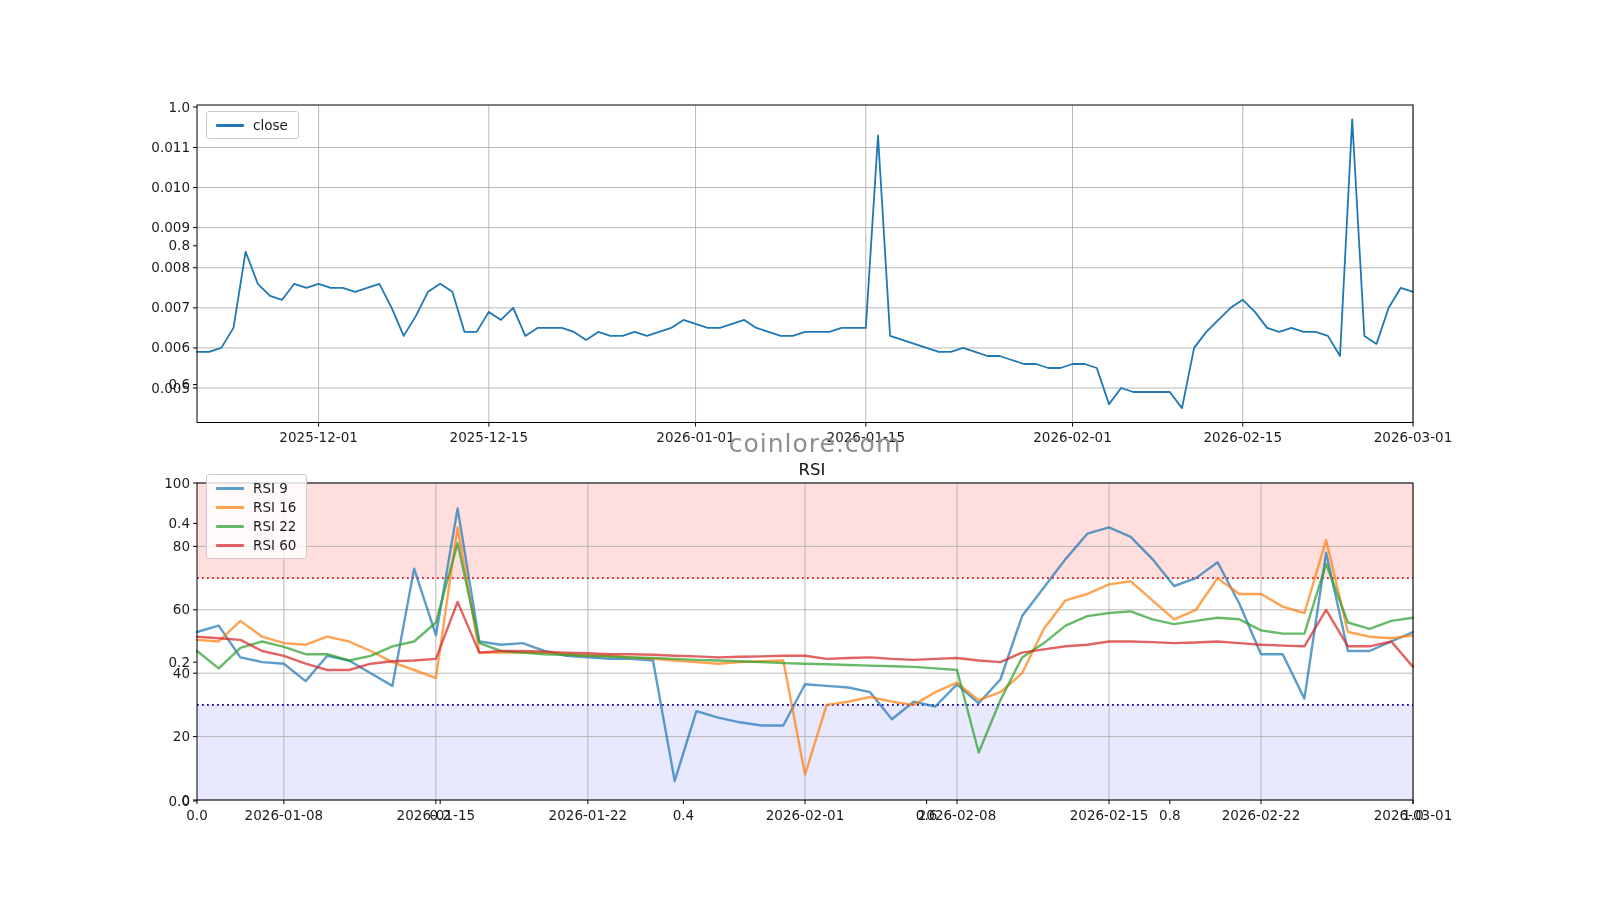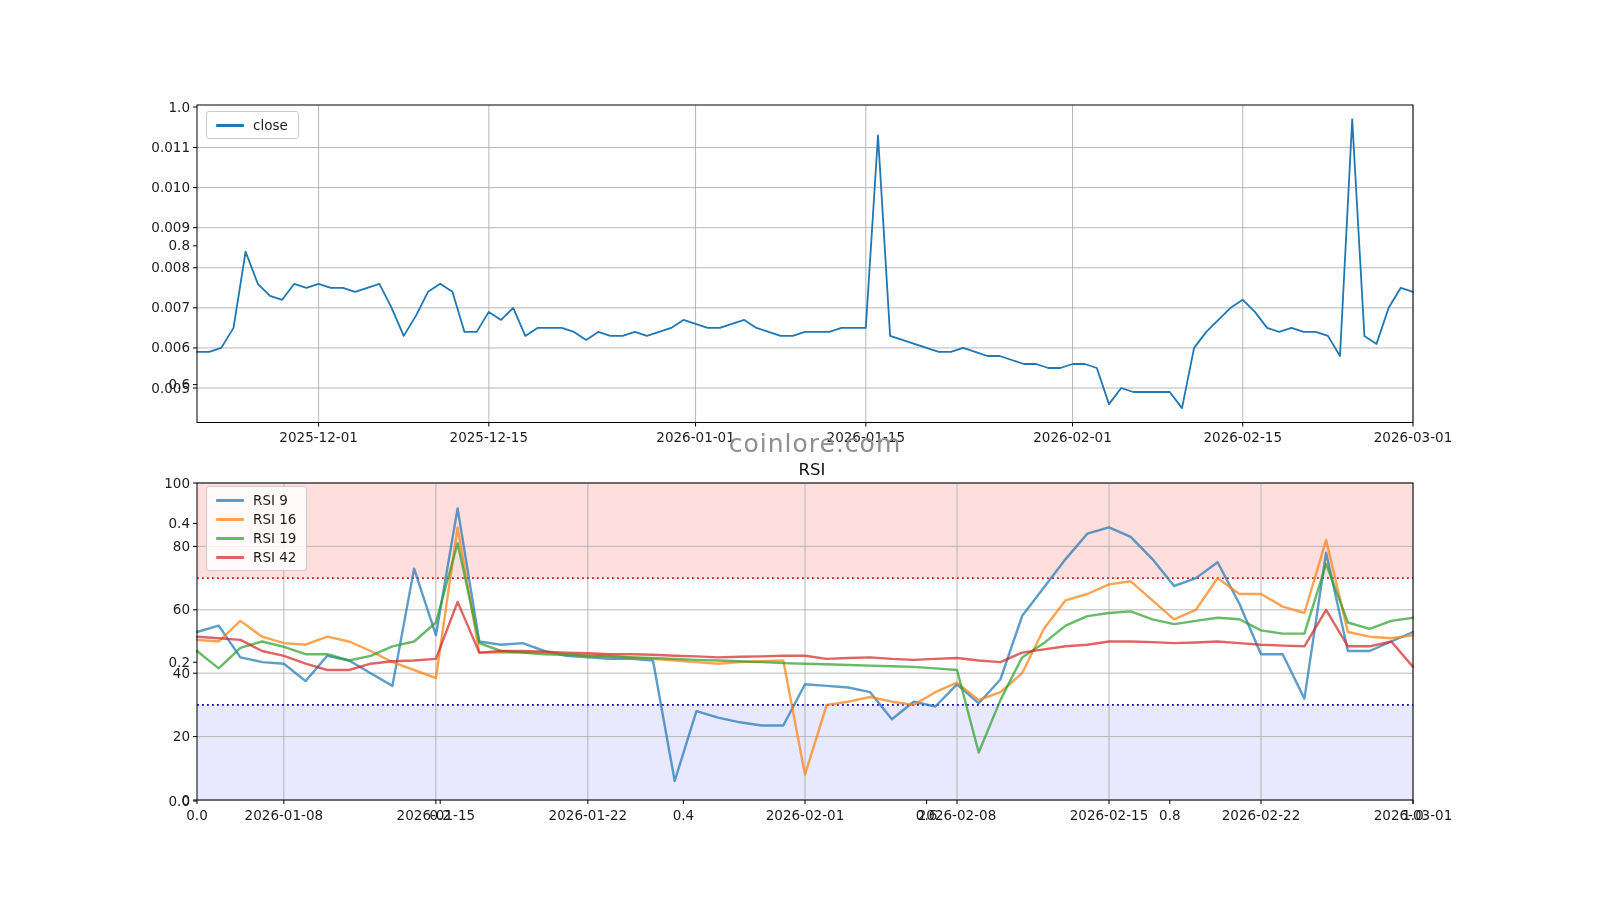--- a/index.html
+++ b/index.html
@@ -8,21 +8,21 @@
           font-family:"DejaVu Sans","Liberation Sans",sans-serif}
   .figure svg{position:absolute;left:0;top:0}
   .tick{font-size:13.5px;fill:#1c1c1c;font-family:"DejaVu Sans","Liberation Sans",sans-serif}
   .watermark{position:absolute;left:15px;top:429px;width:1600px;text-align:center;
              font-size:25px;color:#8f8f8f;letter-spacing:1px;pointer-events:none}
   .chart-title{position:absolute;left:12px;top:460px;width:1600px;text-align:center;
                font-size:16.5px;color:#101010}
   .legend{position:absolute;background:rgba(255,255,255,.8);border:1px solid #cbcbcb;
           border-radius:3px;padding:5px 10px 5px 9px;display:flex;flex-direction:column;gap:3px}
   .legend-top{left:206px;top:111px}
-  .legend-rsi{left:206px;top:486px}
+  .legend-rsi{left:206px;top:474px}
   .legend-row{display:flex;align-items:center;gap:9px;height:16px}
   .legend-line{width:28px;height:3px;border-radius:1px;flex:0 0 auto}
   .legend-label{font-size:13.5px;color:#1c1c1c;white-space:nowrap}
 </style>
 </head>
 <body>
 
 <div class="figure">
   <svg width="1600" height="900" viewBox="0 0 1600 900" xmlns="http://www.w3.org/2000/svg">
       <line x1="318.6" y1="105" x2="318.6" y2="422.5" stroke="#b0b0b0" stroke-width="0.9"></line>
@@ -161,20 +161,20 @@
       <div class="legend-row">
         <span class="legend-line" style="background: rgba(31, 119, 180, 0.72);"></span>
         <span class="legend-label">RSI 9</span>
       </div>
       <div class="legend-row">
         <span class="legend-line" style="background: rgba(255, 127, 14, 0.72);"></span>
         <span class="legend-label">RSI 16</span>
       </div>
       <div class="legend-row">
         <span class="legend-line" style="background: rgba(44, 160, 44, 0.72);"></span>
-        <span class="legend-label">RSI 19</span>
+        <span class="legend-label">RSI 22</span>
       </div>
       <div class="legend-row">
         <span class="legend-line" style="background: rgba(214, 39, 40, 0.72);"></span>
-        <span class="legend-label">RSI 42</span>
+        <span class="legend-label">RSI 60</span>
       </div>
     </div>
 </div>
 
 </body></html>

